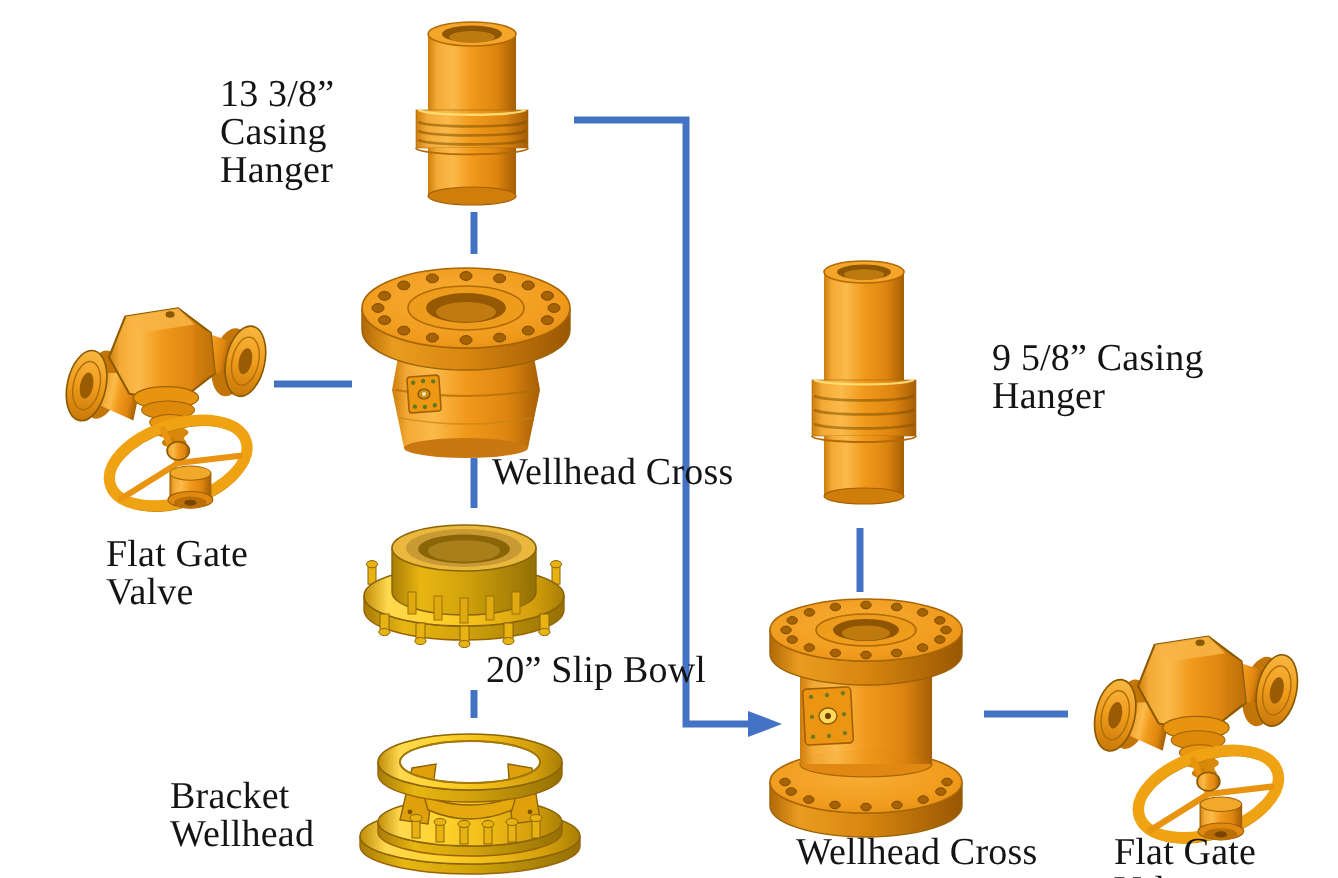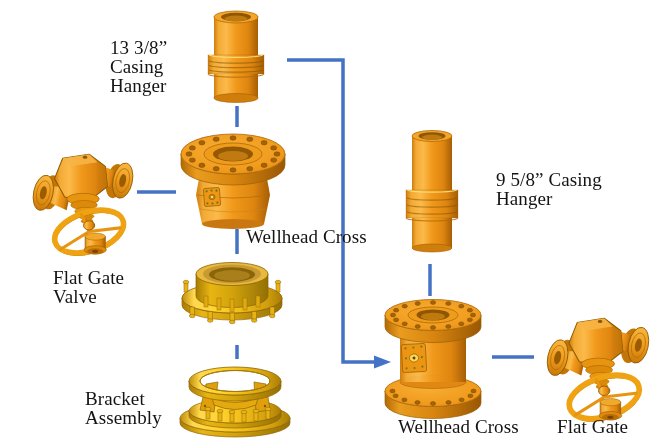--- a/index.html
+++ b/index.html
@@ -218,20 +218,21 @@
       <rect class="stud" x="28" y="55.5" width="4.5" height="9"></rect>
         <ellipse class="stud" cx="30.2" cy="64.5" rx="2.8" ry="1.8"></ellipse>
       <rect class="stud" x="50" y="57" width="4.5" height="9"></rect>
         <ellipse class="stud" cx="52.2" cy="66" rx="2.8" ry="1.8"></ellipse>
       <rect class="stud" x="72" y="55.5" width="4.5" height="9"></rect>
         <ellipse class="stud" cx="74.2" cy="64.5" rx="2.8" ry="1.8"></ellipse>
       <rect class="stud" x="90" y="51" width="4.5" height="9"></rect>
         <ellipse class="stud" cx="92.2" cy="60" rx="2.8" ry="1.8"></ellipse>
     </svg>
   </div>
+  <div class="label" style="left:243px;top:326px">20” Slip Bowl</div>
 
   <div class="fig" style="left:178px;top:360px;width:114px;height:76px">
     <svg viewBox="0 0 114 76">
 
       <path d="M2,58 v5 a55,14 0 0 0 110,0 v-5 a55,14 0 0 1 -110,0 Z" fill="url(#grad-goldside)" class="edge"></path>
       <ellipse cx="57" cy="58" rx="55" ry="14" fill="url(#grad-gold)" stroke="#8a6508" stroke-width=".7"></ellipse>
       <path d="M11,51 v5 a46,12 0 0 0 92,0 v-5 a46,12 0 0 1 -92,0 Z" fill="url(#grad-goldside)" class="edge"></path>
       <ellipse cx="57" cy="51" rx="46" ry="12" fill="url(#grad-gold)" stroke="#8a6508" stroke-width=".7"></ellipse>
 
       <polygon points="28,24 40,22 36,52 22,50" fill="#DFA00C" stroke="#8a6508" stroke-width=".7"></polygon>
@@ -254,21 +255,21 @@
         <ellipse class="stud" cx="78" cy="51" rx="3" ry="1.8"></ellipse>
       <rect class="stud" x="88" y="49" width="4" height="10"></rect>
         <ellipse class="stud" cx="90" cy="49" rx="3" ry="1.8"></ellipse>
 
       <path d="M11,21 v6 a46,14 0 0 0 92,0 v-6 a46,14 0 0 1 -92,0 Z" fill="url(#grad-goldside)" class="edge"></path>
       <path fill-rule="evenodd" fill="url(#grad-gold)" stroke="#8a6508" stroke-width=".8" d="M11,21 a46,14 0 1 0 92,0 a46,14 0 1 0 -92,0 M22,21 a35,10.5 0 1 1 70,0 a35,10.5 0 1 1 -70,0"></path>
       <ellipse cx="57" cy="21" rx="35" ry="10.5" fill="none" stroke="#A4790A" stroke-width="1"></ellipse>
     </svg>
   </div>
   <div class="label" style="left:85px;top:389px">Bracket
-Assembly</div>
+Wellhead</div>
 
   <div class="fig" style="left:401px;top:128px;width:62px;height:126px">
     <svg viewBox="0 0 62 126">
       <rect x="11" y="8" width="40" height="54" fill="url(#grad-cyl)"></rect>
       <rect x="5" y="62" width="52" height="28" fill="url(#grad-cyl)" class="edge" stroke-opacity=".4"></rect>
       <path d="M6,62 a26,3 0 0 0 50,0" class="shine"></path>
       <path d="M6,70 a26,3 0 0 0 50,0" class="groove"></path>
       <path d="M6,77 a26,3 0 0 0 50,0" class="groove"></path>
       <path d="M6,84 a26,3 0 0 0 50,0" class="groove"></path>
       <rect x="11" y="90" width="40" height="30" fill="url(#grad-cyl)"></rect>

